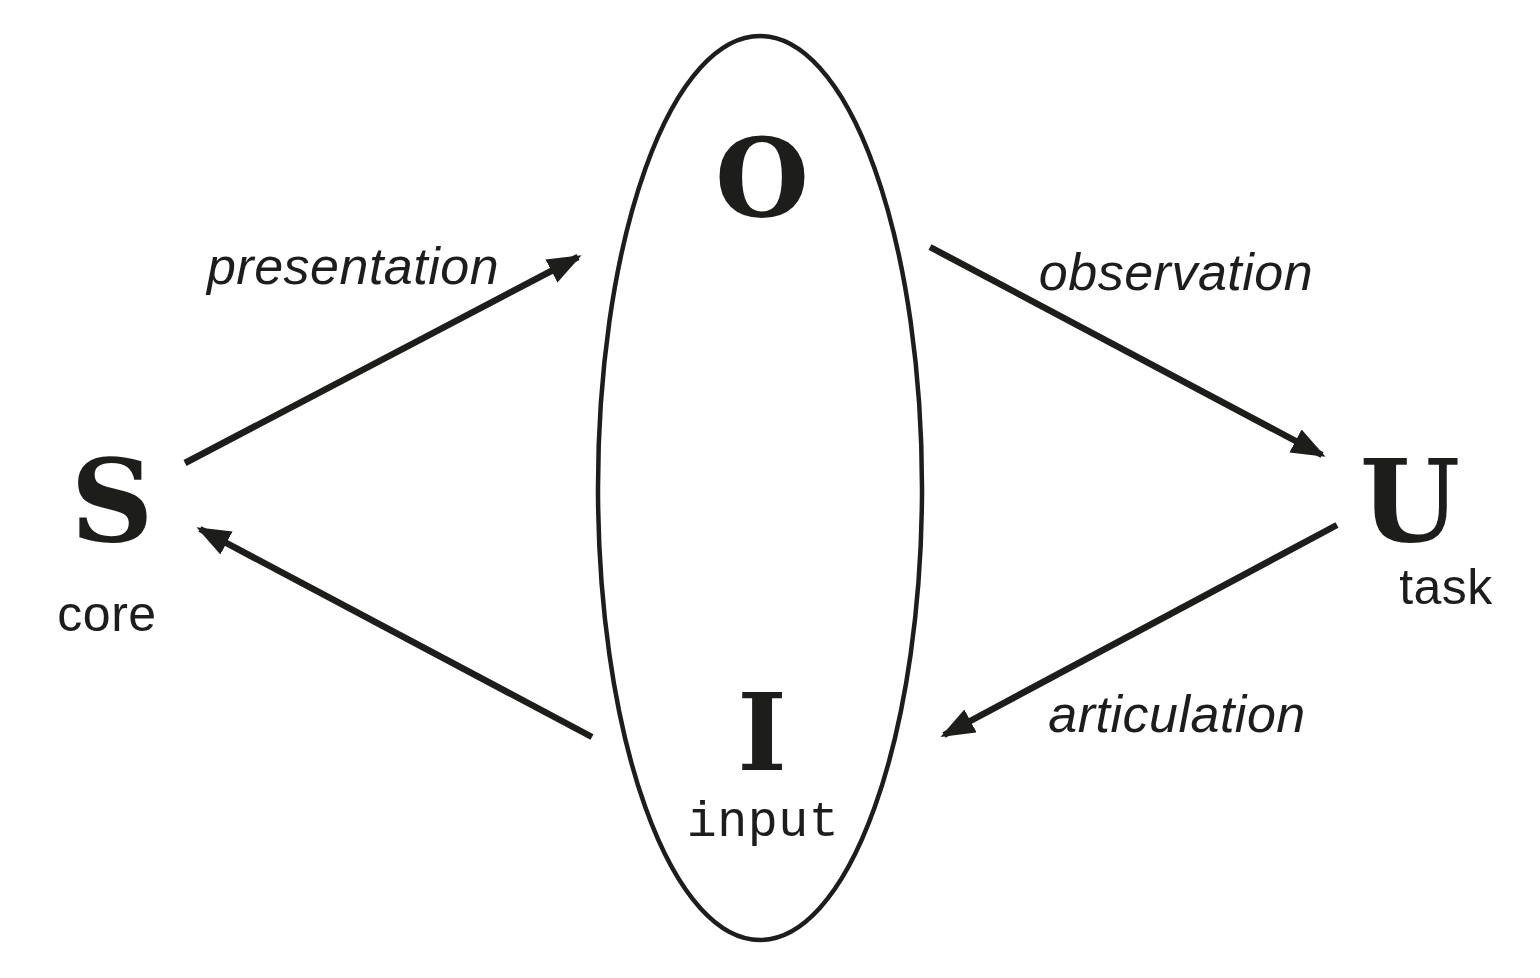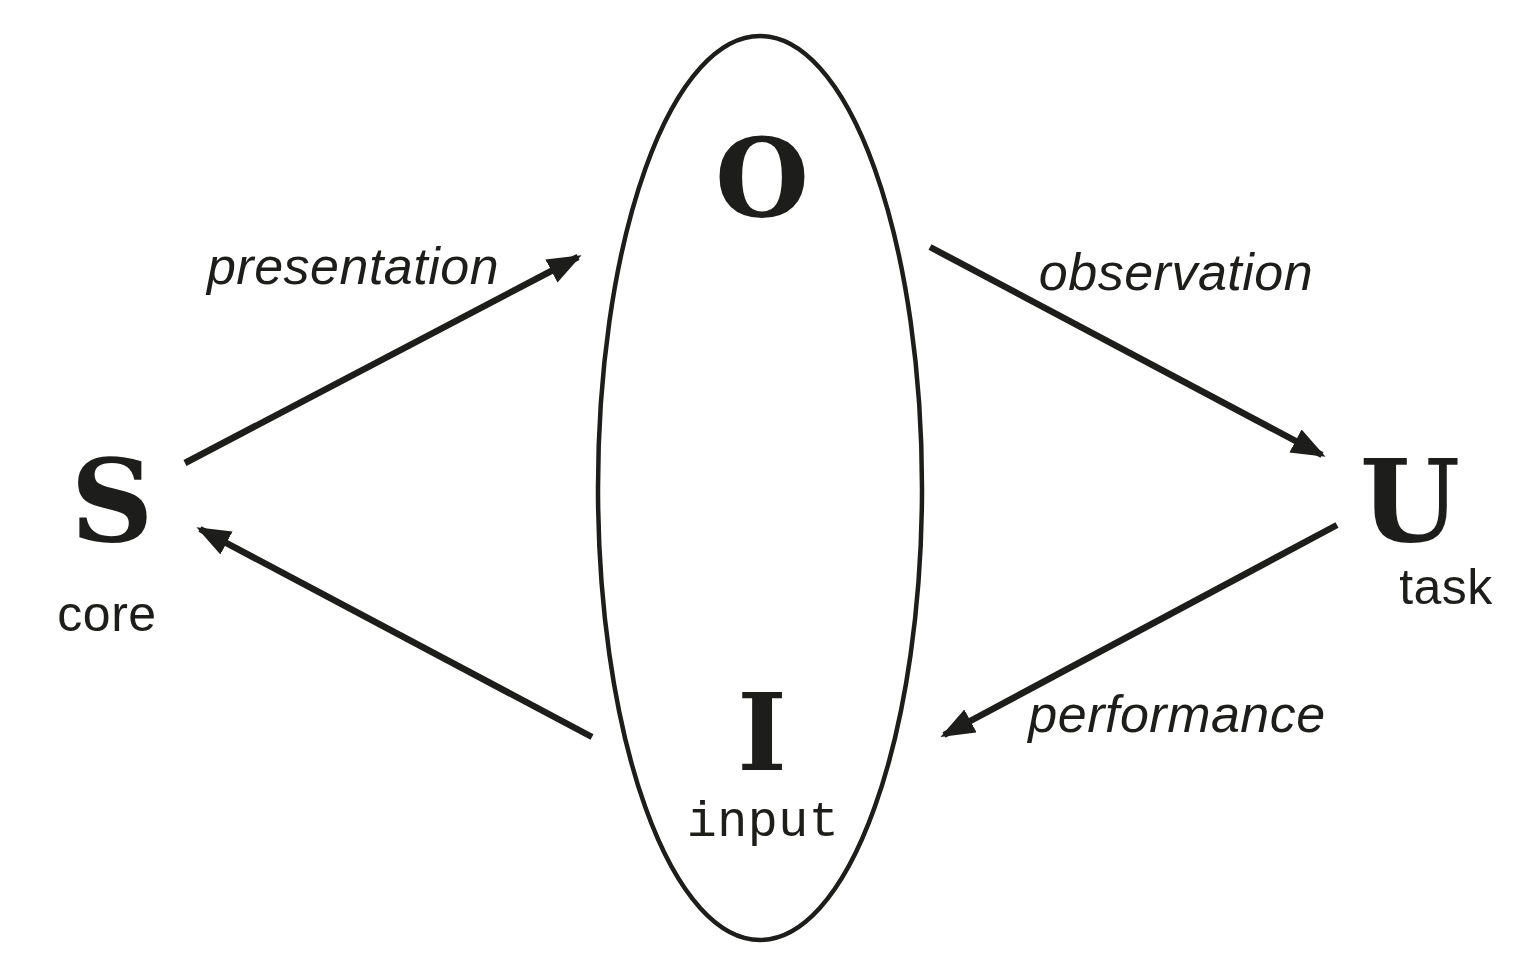--- a/index.html
+++ b/index.html
@@ -76,15 +76,15 @@
   <div class="txt big-letter letter-su" style="left:1410px; top:500px;">U</div>
   <div class="txt node-word" style="left:1413px; top:587px;margin-left:33px;">task</div>
 
   <div class="txt big-letter letter-o" style="left:762px; top:178px;">O</div>
 
   <div class="txt big-letter letter-i" style="left:762px; top:733px;">I</div>
   <div class="txt node-word" style="left:763px; top:823px;font-family:Liberation Mono, monospace;">input</div>
 
   <div class="txt arrow-label" style="left:353px; top:266px;">presentation</div>
   <div class="txt arrow-label" style="left:1176px; top:260px;margin-top:12px;">observation</div>
-  <div class="txt arrow-label" style="left:1177px; top:714px;">performance</div>
+  <div class="txt arrow-label" style="left:1177px; top:714px;">articulation</div>
 
 </div>
 
 </body></html>

